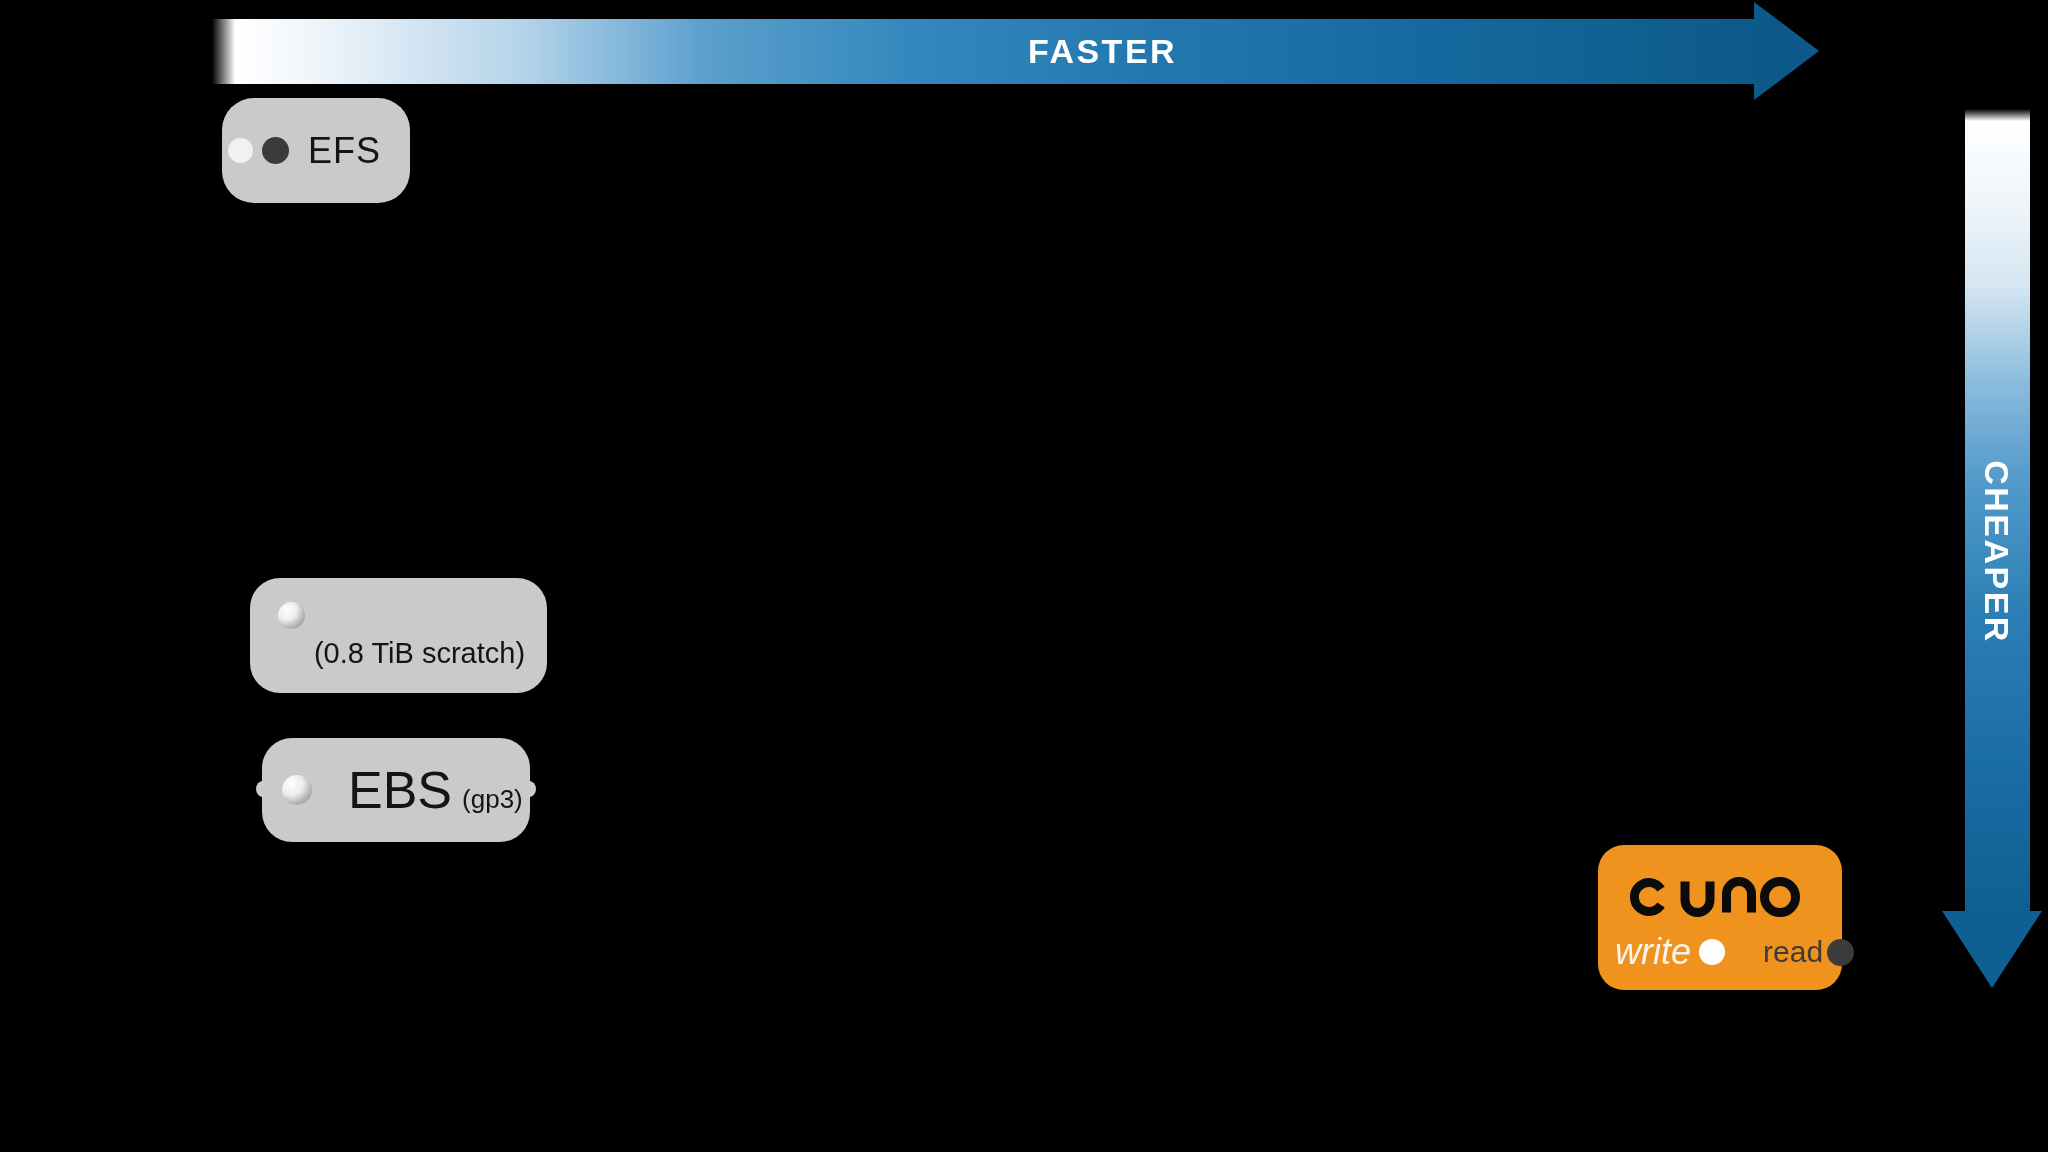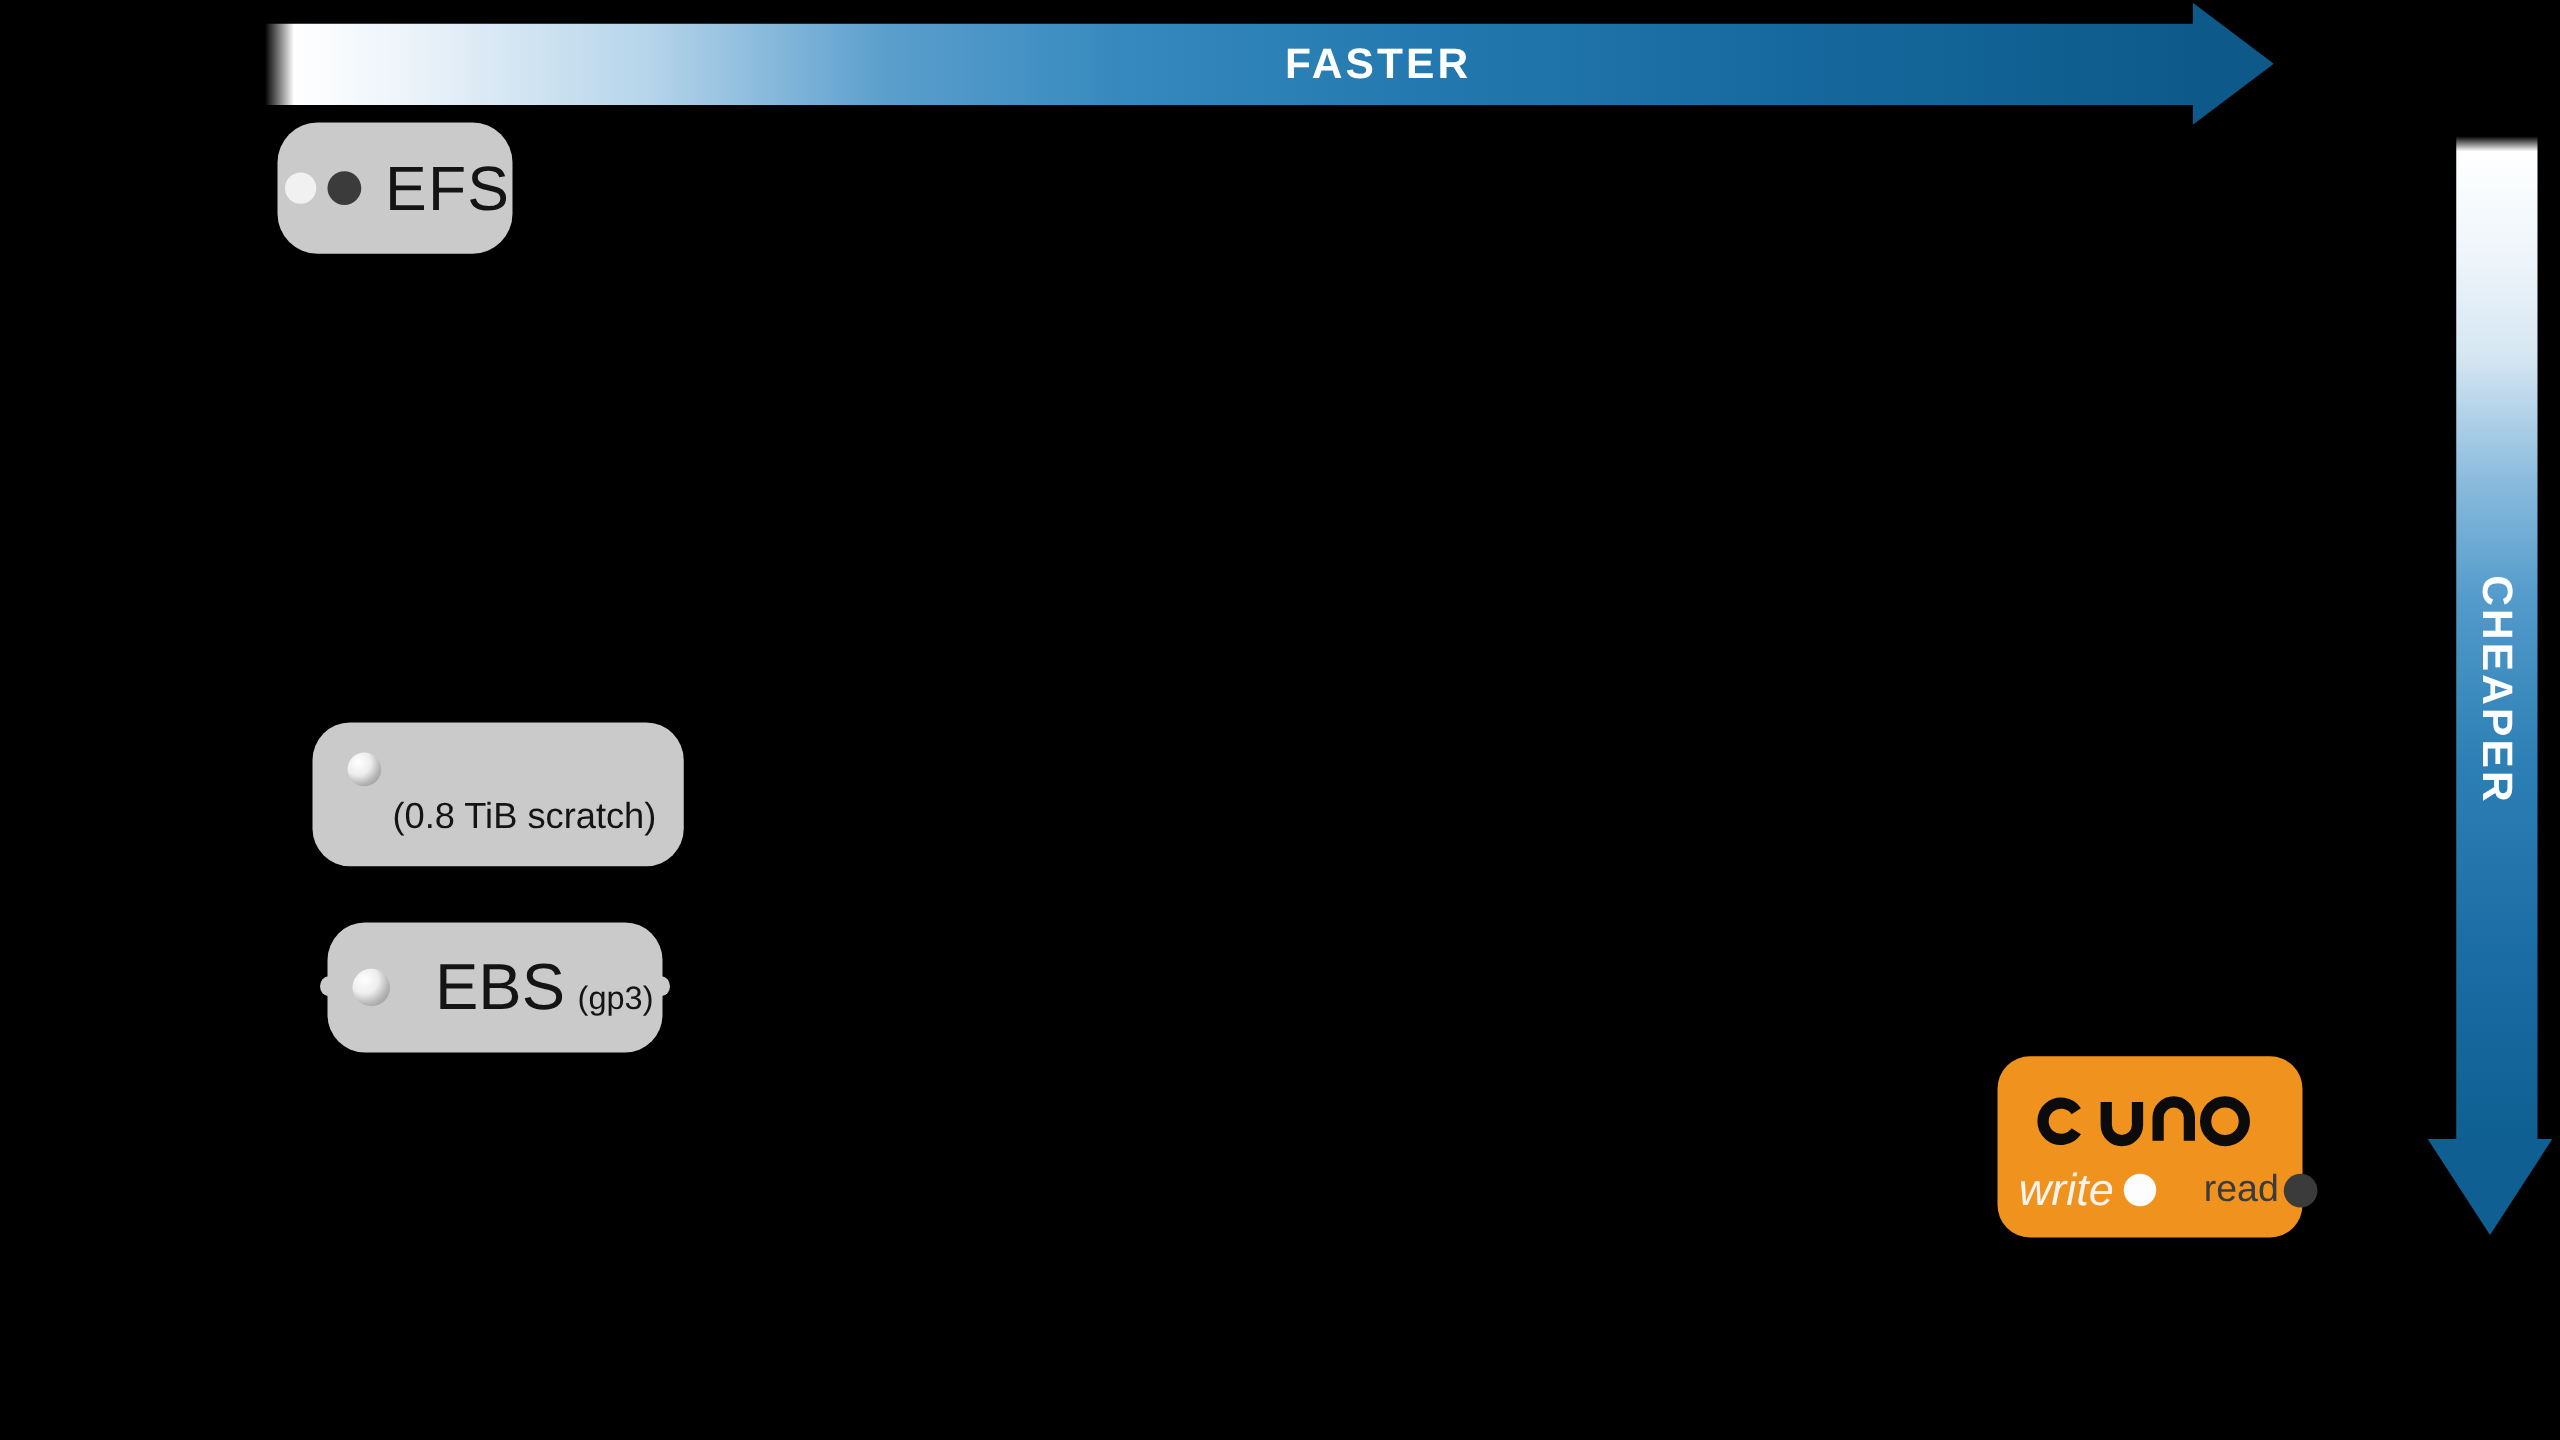--- a/index.html
+++ b/index.html
@@ -45,21 +45,21 @@
   .chip-ebs{left:262px;top:738px;width:268px;height:104px;border-radius:30px;}
 
   .dot{border-radius:50%;flex:0 0 auto;}
   .dot-white{background:#f1f1f1;}
   .dot-dark{background:#3b3b3b;}
   .dot-sphere{background:radial-gradient(circle at 32% 30%,
       #ffffff 0%, #ededed 38%, #b5b5b5 66%, #8b8b8b 100%);}
 
   .efs-dot-w{width:25px;height:25px;}
   .efs-dot-r{width:27px;height:27px;margin-left:9px;}
-  .efs-label{font-size:50px;letter-spacing:1px;margin-left:19px;line-height:1;}
+  .efs-label{font-size:36px;letter-spacing:1px;margin-left:19px;line-height:1;}
 
   .fsx-dot{left:28px;top:24px;width:27px;height:27px;}
   .fsx-title{left:62px;top:12px;width:215px;text-align:center;
              font-size:45px;line-height:44px;white-space:nowrap;}
   .fsx-sub{left:62px;top:60px;width:215px;text-align:center;
            font-size:29px;line-height:30px;white-space:nowrap;}
 
   .ebs-dot{left:20px;top:37px;width:30px;height:30px;}
   .ebs-text{left:86px;top:26px;display:flex;align-items:baseline;white-space:nowrap;}
   .ebs-label{font-size:52px;line-height:1.0;}

